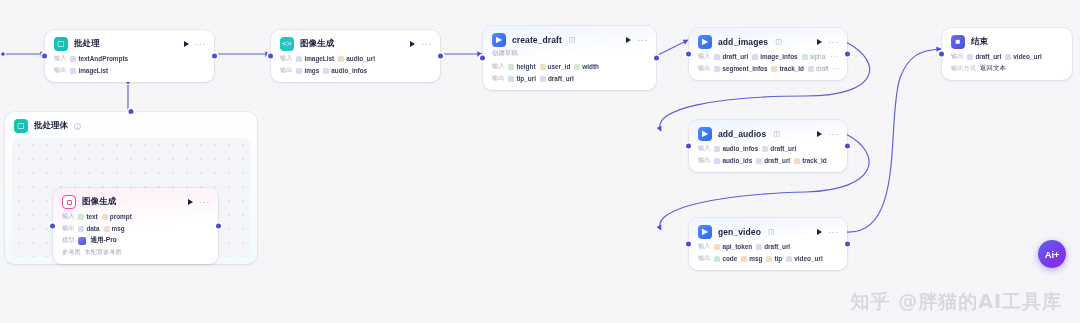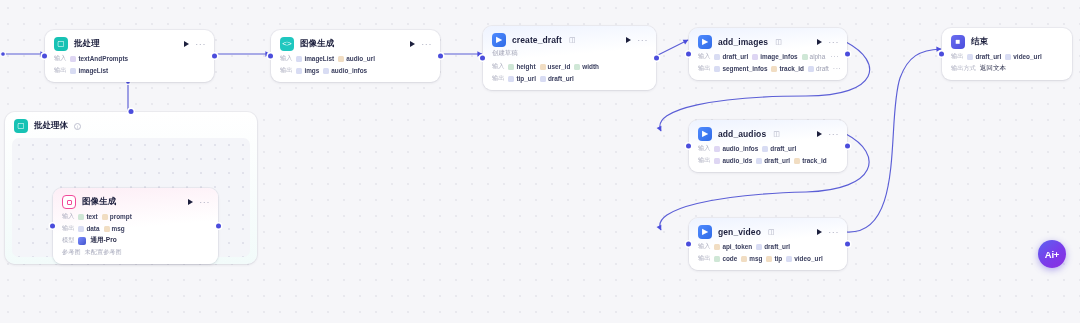--- a/index.html
+++ b/index.html
@@ -482,13 +482,14 @@
         <span class="rlabel">参考图</span>
         <span class="rlabel">未配置参考图</span>
       </div>
       <span class="port l"></span>
       <span class="port r"></span>
     </div>
   </div>
 
   <div id="ai-fab">Ai+</div>
 
+  <div id="watermark">知乎 @胖猫的AI工具库</div>
 </div>
 
 </body></html>

